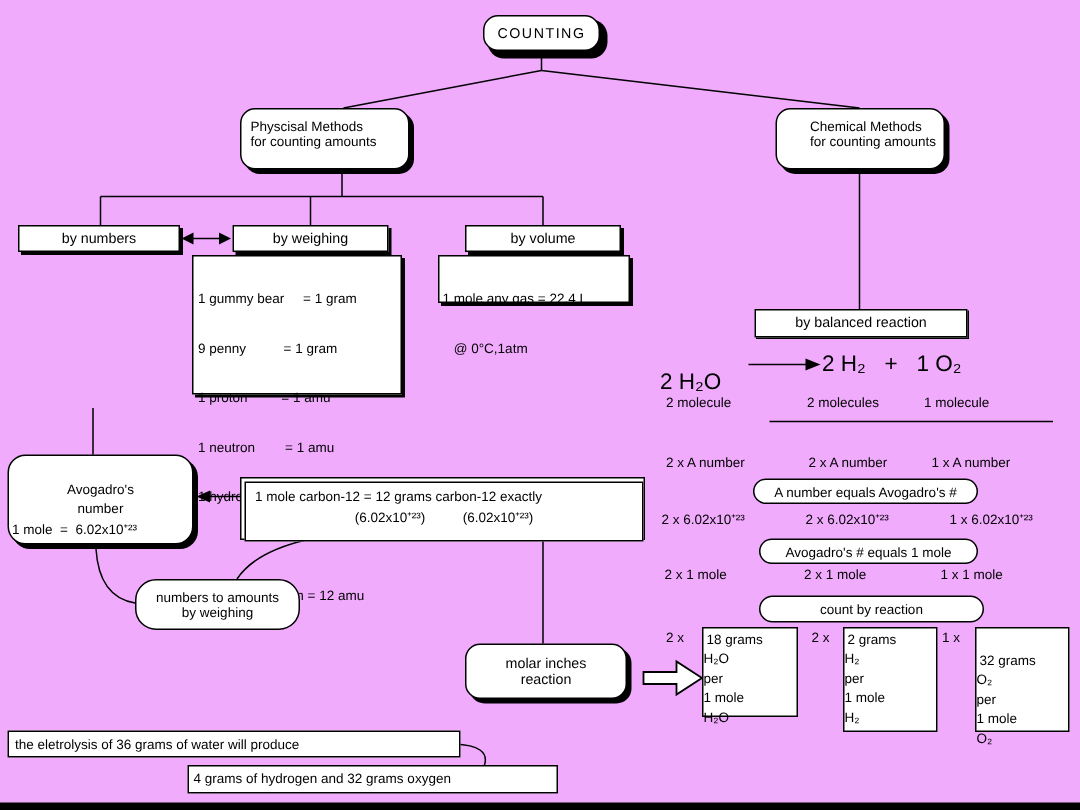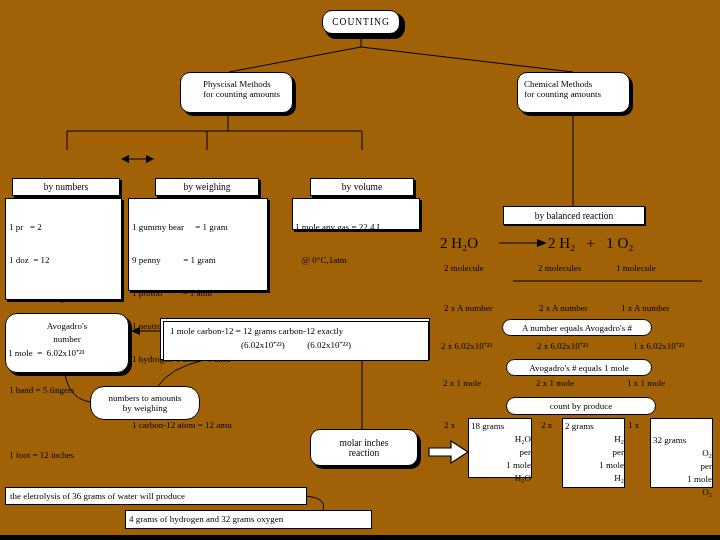--- a/index.html
+++ b/index.html
@@ -1,34 +1,34 @@
 <!DOCTYPE html>
 <html><head>
 <meta charset="utf-8">
 <style>
   html,body{margin:0;padding:0;background:#fff;}
   #canvas{
-    position:relative;width:720px;height:540px;background:#a16207;overflow:hidden;
-    font-family:Liberation Serif, serif;color:#000;
+    position:relative;width:720px;height:540px;background:#f0abfc;overflow:hidden;
+    font-family:Liberation Sans, sans-serif;color:#000;
   }
   .abs{position:absolute;box-sizing:border-box;}
   .box{border:1px solid #000;background:#fff;}
   .round{border-radius:10px;}
   .sh3{box-shadow:3px 3px 0 #000;}
   .sh4{box-shadow:4px 4px 0 1px #000;}
-  .sh2{box-shadow:2px 2px 0 #000;margin-top:28px;}
+  .sh2{box-shadow:2px 2px 0 #000;}
   .sh1{box-shadow:1px 1px 0 #000;}
   .ctr{display:flex;flex-direction:column;justify-content:center;align-items:center;text-align:center;}
   .pre{white-space:pre;}
   .f8{font-size:9px;}
   .f9{font-size:9.5px;}
   .f15{font-size:15px;}
   .mline{min-height:12.5px;line-height:12.5px;}
   .wline{min-height:13px;line-height:13px;}
-  .gline{line-height:13px;text-align:right;}
+  .gline{line-height:13px;text-align:left;}
   svg line,svg path{stroke:#000;stroke-width:1;}
   svg polygon{fill:#000;}
 </style>
 </head>
 <body>
 
 <div id="canvas">
 
   <svg class="abs" style="left:0;top:0" width="720" height="540">
     <g>
@@ -63,42 +63,32 @@
     </g>
     <g>
       <polygon points="429,448 451,448 451,441 468,452 451,463 451,456 429,456" style="fill:#ffffff;stroke:#000;stroke-width:1.2"></polygon>
     </g>
   </svg>
 
   <div class="abs box round sh4 ctr f9" style="left:322px;top:10px;width:78px;height:24px;letter-spacing:1px;border-width:1.5px">
     <span>COUNTING</span>
   </div>
 
-  <div class="abs box round sh3 f8" style="left:180px;top:72px;width:113px;height:41px;border-width:1.5px;padding:6px 0 0 22px">
+  <div class="abs box round sh3 f8" style="left:160px;top:72px;width:113px;height:41px;border-width:1.5px;padding:6px 0 0 6px">
     <div>Physcisal Methods</div>
     <div>for counting amounts</div>
   </div>
 
-  <div class="abs box round sh3 f8" style="left:517px;top:72px;width:113px;height:41px;border-width:1.5px;padding:6px 0 0 6px">
+  <div class="abs box round sh3 f8" style="left:517px;top:72px;width:113px;height:41px;border-width:1.5px;padding:6px 0 0 22px">
     <div>Chemical Methods</div>
     <div>for counting amounts</div>
   </div>
 
   <div class="abs box sh2 ctr f9" style="left:12px;top:150px;width:108px;height:18px">
     <span>by numbers</span>
-  </div>
-  <div class="abs box sh2 f8 pre" style="left:5px;top:170px;width:117px;height:102px;padding:2px 0 0 3px">
-    <div class="mline">1 pr   = 2</div>
-    <div class="mline">1 doz  = 12</div>
-    <div class="mline"></div>
-    <div class="mline">1 case = 12 or 24</div>
-    <div class="mline"></div>
-    <div class="mline">1 hand = 5 fingers</div>
-    <div class="mline"></div>
-    <div class="mline">1 foot = 12 inches</div>
   </div>
 
   <div class="abs box sh2 ctr f9" style="left:155px;top:150px;width:104px;height:18px">
     <span>by weighing</span>
   </div>
   <div class="abs box sh2 f8 pre" style="left:128px;top:170px;width:140px;height:93px;padding:2px 0 0 3px">
     <div class="wline">1 gummy bear     = 1 gram</div>
     <div class="wline">9 penny          = 1 gram</div>
     <div class="wline">1 proton         = 1 amu</div>
     <div class="wline">1 neutron        = 1 amu</div>
@@ -112,21 +102,21 @@
   </div>
   <div class="abs box sh2 f8 pre" style="left:292px;top:170px;width:128px;height:32px;padding:2px 0 0 2px">
     <div class="wline">1 mole any gas = 22.4 L</div>
     <div class="wline">   @ 0°C,1atm</div>
   </div>
 
   <div class="abs box sh1 ctr f9" style="left:503px;top:206px;width:142px;height:19px">
     <span>by balanced reaction</span>
   </div>
 
-  <div class="abs f15 pre" style="left:440px;top:233px;line-height:20px">2 H₂O</div>
+  <div class="abs f15 pre" style="left:440px;top:245px;line-height:20px">2 H₂O</div>
   <div class="abs f15 pre" style="left:548px;top:233px;line-height:20px">2 H₂   +   1 O₂</div>
 
   <div>
     <span class="abs f8" style="left:444px;top:263px">2 molecule</span>
     <span class="abs f8" style="left:538px;top:263px">2 molecules</span>
     <span class="abs f8" style="left:616px;top:263px">1 molecule</span>
   </div>
 
 
   <div>
@@ -149,21 +139,21 @@
     <span>Avogadro's # equals 1 mole</span>
   </div>
 
   <div>
     <span class="abs f8" style="left:443px;top:378px">2 x 1 mole</span>
     <span class="abs f8" style="left:536px;top:378px">2 x 1 mole</span>
     <span class="abs f8" style="left:627px;top:378px">1 x 1 mole</span>
   </div>
 
   <div class="abs box ctr f8" style="left:506px;top:397px;width:150px;height:18px;border-radius:9px">
-    <span>count by produce</span>
+    <span>count by reaction</span>
   </div>
 
   <span class="abs f8" style="left:444px;top:420px">2 x</span>
   <div class="abs box f8" style="left:468px;top:418px;width:64px;height:60px;padding-top:1px">
     <div style="line-height:13px;padding-left:2px">18 grams</div>
     <div class="gline">H₂O</div>
     <div class="gline">per</div>
     <div class="gline">1 mole</div>
     <div class="gline">H₂O</div>
   </div>
@@ -179,21 +169,21 @@
 
   <span class="abs f8" style="left:628px;top:420px">1 x</span>
   <div class="abs box f8" style="left:650px;top:418px;width:63px;height:70px;padding-top:15px">
     <div style="line-height:13px;padding-left:2px">32 grams</div>
     <div class="gline">O₂</div>
     <div class="gline">per</div>
     <div class="gline">1 mole</div>
     <div class="gline">O₂</div>
   </div>
 
-  <div class="abs box sh3 f8" style="left:5px;top:313px;width:124px;height:60px;border-radius:12px;border-width:1.5px;padding-top:6px">
+  <div class="abs box sh3 f8" style="left:5px;top:303px;width:124px;height:60px;border-radius:12px;border-width:1.5px;padding-top:16px">
     <div style="text-align:center;line-height:13px">Avogadro's</div>
     <div style="text-align:center;line-height:13px">number</div>
     <div class="pre" style="line-height:15px;padding-left:2px">1 mole  =  6.02x10⁺²³</div>
   </div>
 
   <div class="abs box" style="left:160px;top:318px;width:270px;height:42px;padding:2px">
     <div class="box f8" style="width:100%;height:100%;padding-top:2px">
       <div class="pre" style="line-height:14px;padding-left:6px">1 mole carbon-12 = 12 grams carbon-12 exactly</div>
       <div class="pre" style="line-height:14px;text-align:center">(6.02x10⁺²³)          (6.02x10⁺²³)</div>
     </div>

